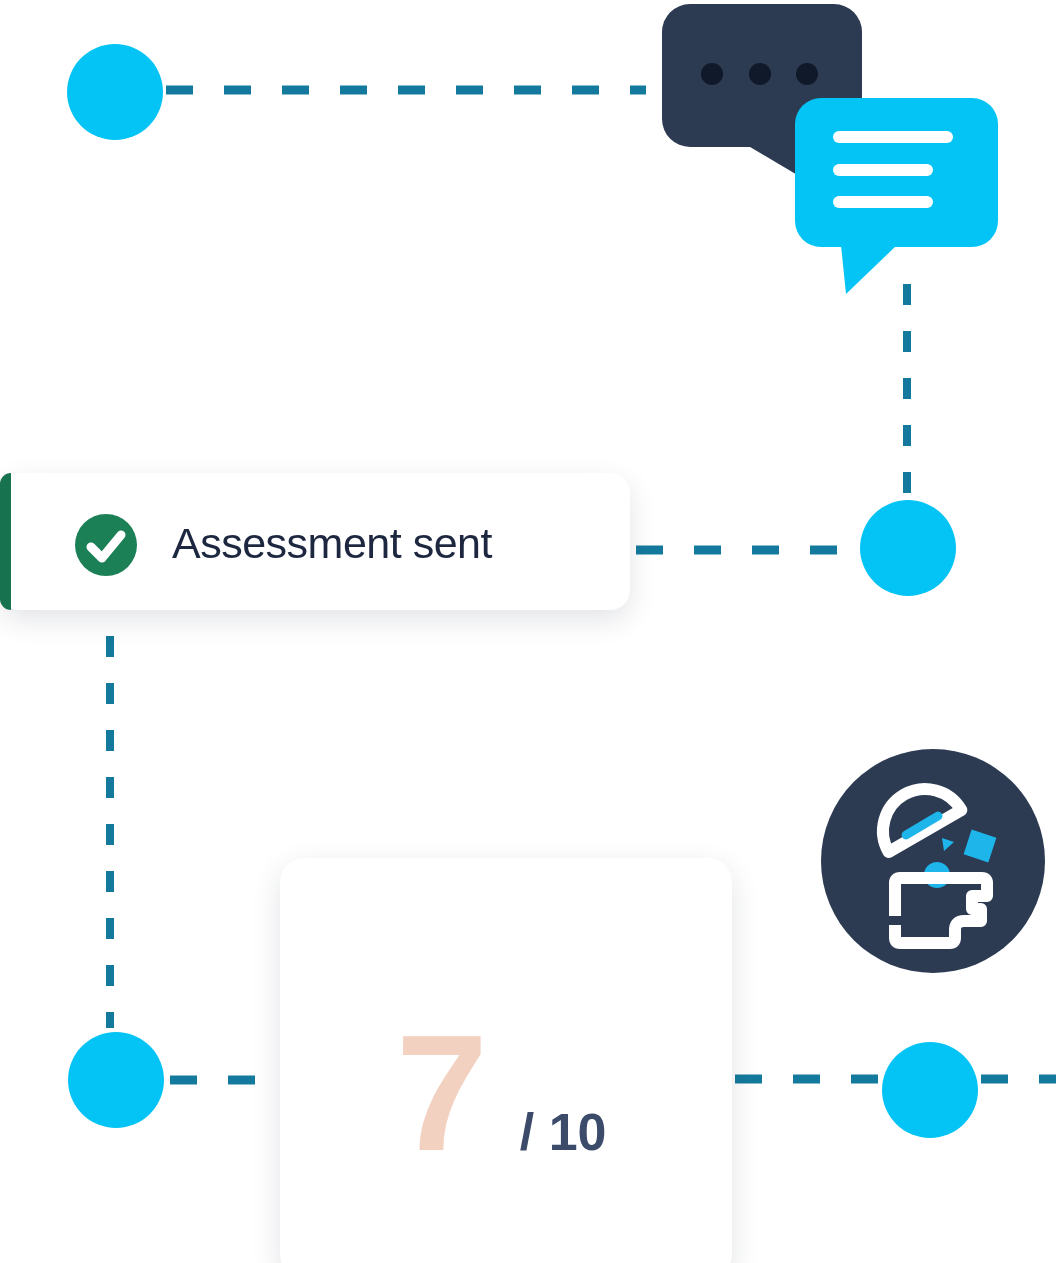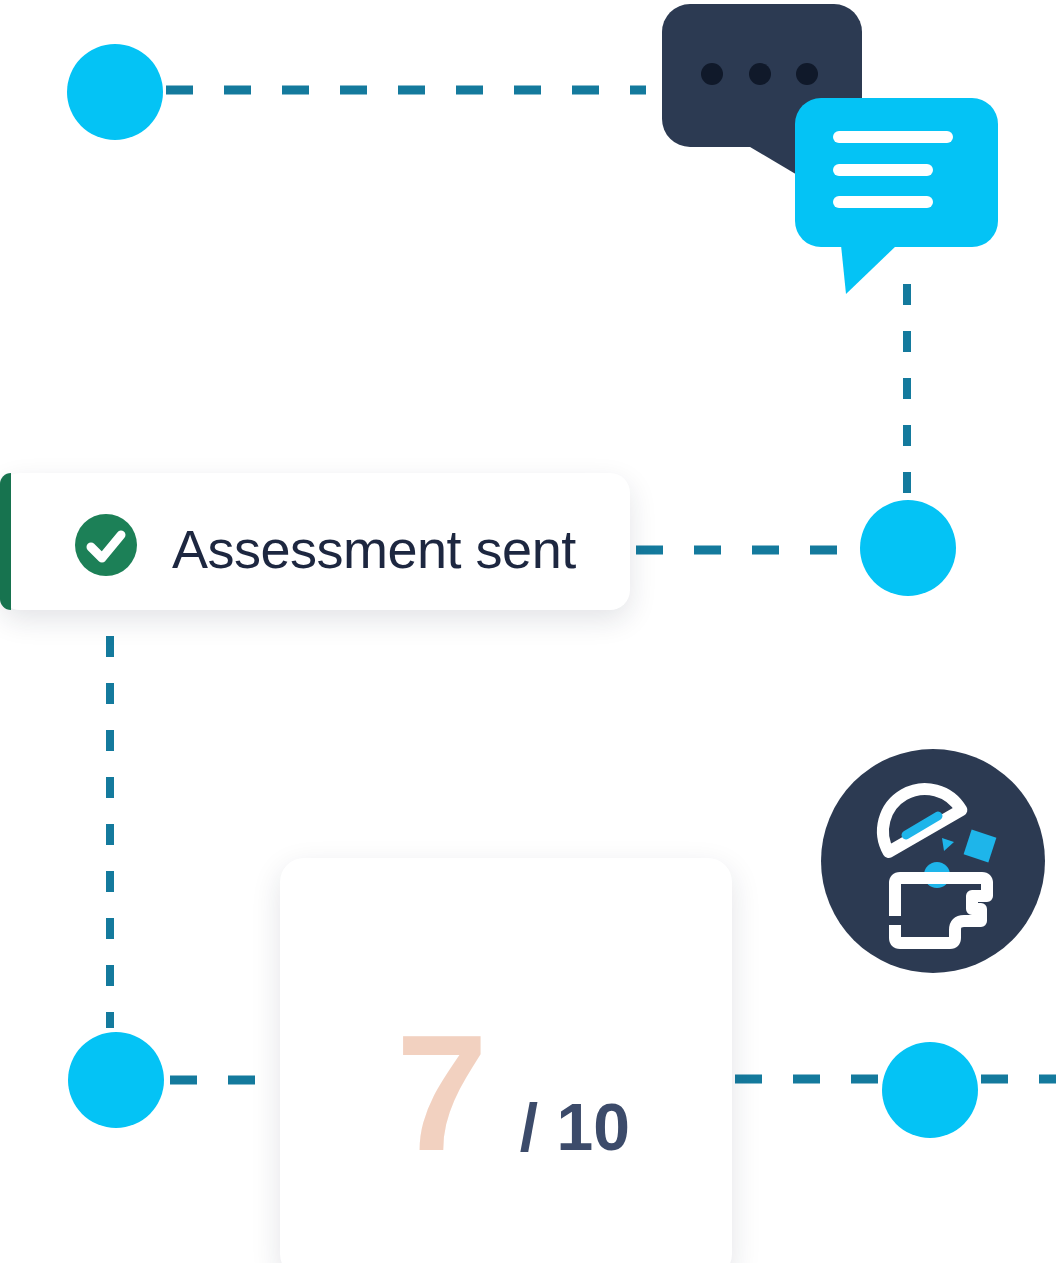--- a/index.html
+++ b/index.html
@@ -63,21 +63,21 @@
     position:absolute;
     left:75px;top:41px;
     width:62px;height:62px;
     border-radius:50%;
     background:var(--green);
     display:flex;align-items:center;justify-content:center;
   }
   .assessment-label{
     position:absolute;
     left:172px;top:49px;
-    font-size:54px;
+    font-size:43px;
     line-height:1;
     letter-spacing:-0.5px;
     color:var(--text-dark-navy);
   }
 
   
   .result-card{
     position:absolute;
     left:280px;top:858px;
     width:452px;height:420px;
@@ -103,21 +103,21 @@
     align-items:baseline;
     gap:32px;
   }
   .score-main{
     font-size:165px;
     line-height:1;
     font-weight:600;
     color:var(--salmon);
   }
   .score-outof{
-    font-size:66px;
+    font-size:52px;
     line-height:1;
     font-weight:600;
     color:var(--text-navy);
   }
 
   
   .head-icon-wrap{
     position:absolute;
     left:821px;top:749px;
     width:224px;height:224px;

